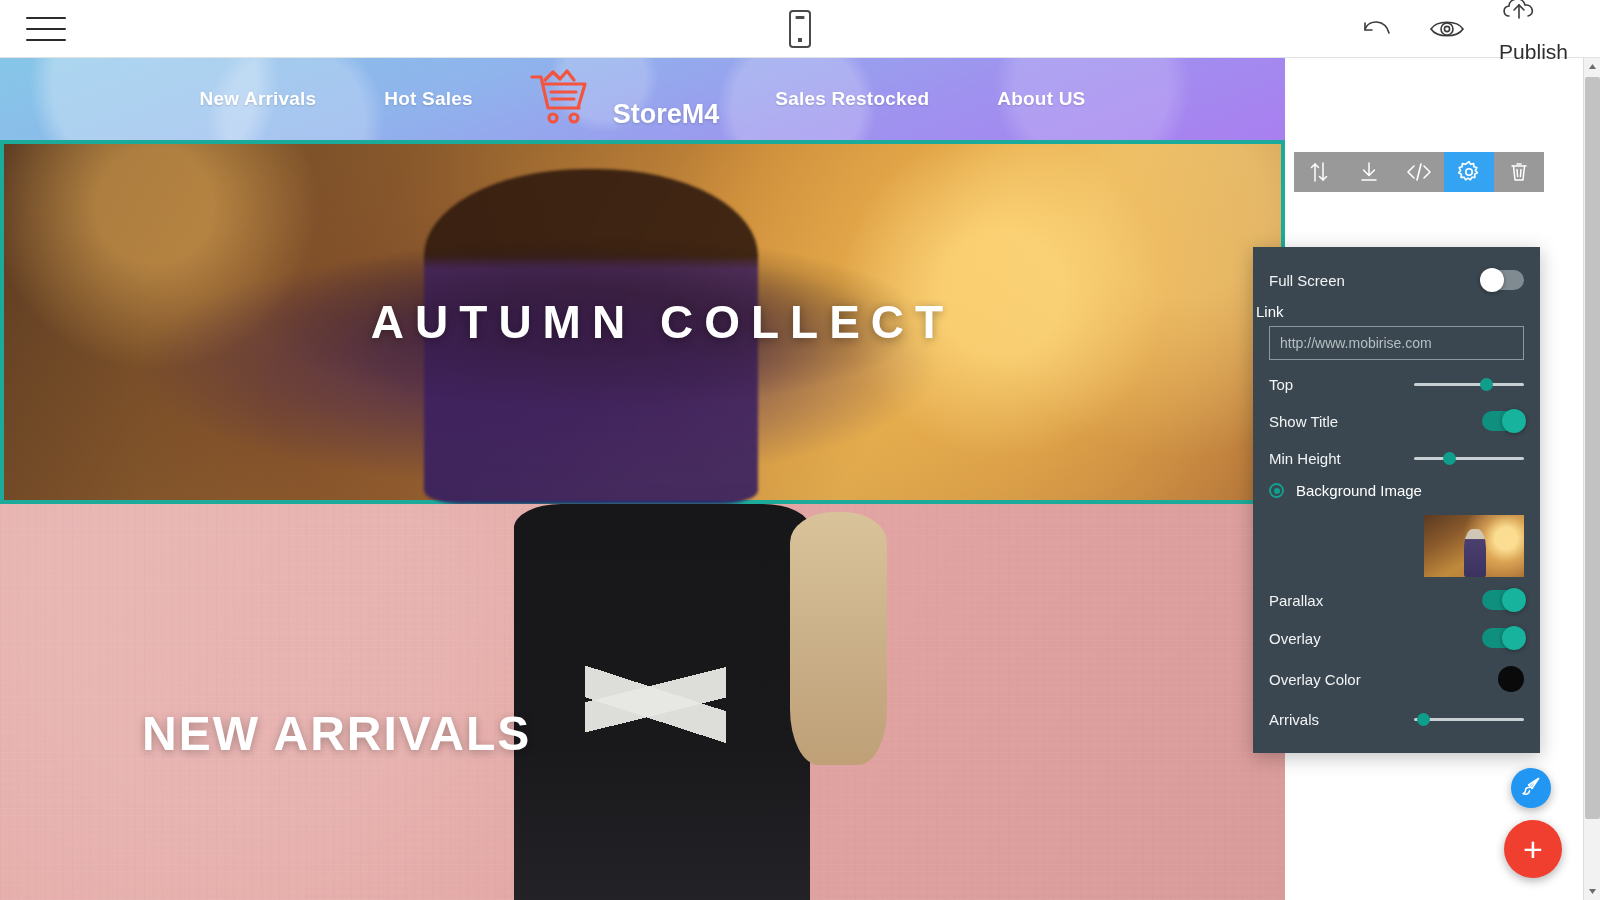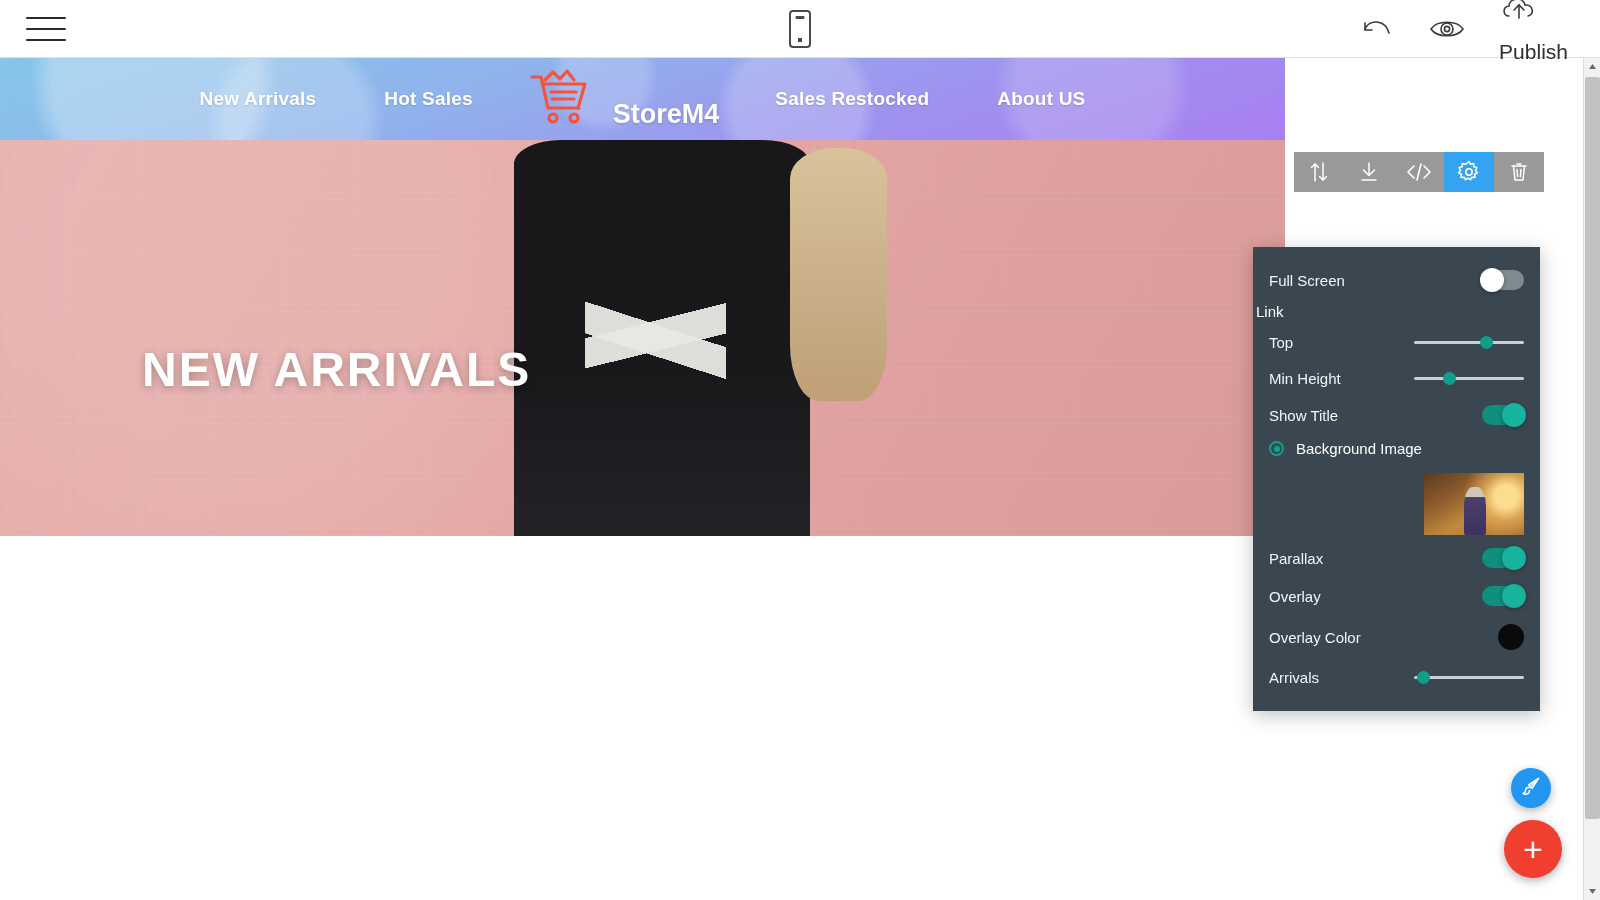--- a/index.html
+++ b/index.html
@@ -225,20 +225,24 @@
             </svg>
           </span>
           <span class="brand-name">StoreM4</span>
         </span>
 
         <span class="nav-link">Sales Restocked</span>
         <span class="nav-link">About US</span>
       </div>
     </div>
 
+    <div class="hero">
+      <div class="hero-silhouette"></div>
+      <div class="hero-title">AUTUMN COLLECT</div>
+    </div>
 
     <div class="arrivals">
       <div class="wall-tex"></div>
       <div class="model"></div>
       <div class="model-hair"></div>
       <div class="hand-sign"></div>
       <div class="arrivals-title">NEW ARRIVALS</div>
     </div>
 
   </div>
@@ -286,43 +290,44 @@
   <div class="panel">
 
     <div class="row">
       <span class="row-label">Full Screen</span>
       <span class="toggle">
           <span class="knob"></span>
         </span>
     </div>
 
     <div class="link-label">Link</div>
+    <input class="link-input" type="text" placeholder="http://www.mobirise.com" style="">
 
     <div class="row">
       <span class="row-label">Top</span>
       <span class="slider">
         <span class="track"></span>
         <span class="thumb" style="left: 65.96px;"></span>
       </span>
     </div>
 
 
     <div class="row">
+      <span class="row-label">Show Title</span>
+      <span class="toggle on">
+          <span class="knob"></span>
+        </span>
+    </div>
+
+    <div class="row">
       <span class="row-label">Min Height</span>
       <span class="slider">
         <span class="track"></span>
         <span class="thumb" style="left: 29.1px;"></span>
       </span>
-    </div>
-
-    <div class="row">
-      <span class="row-label">Show Title</span>
-      <span class="toggle on">
-          <span class="knob"></span>
-        </span>
     </div>
 
     <div class="radio-row">
       <span class="radio checked"></span>
       <span class="radio-label">Background Image</span>
     </div>
 
     <div class="thumb-wrap">
       <div class="thumb-img"></div>
     </div>

